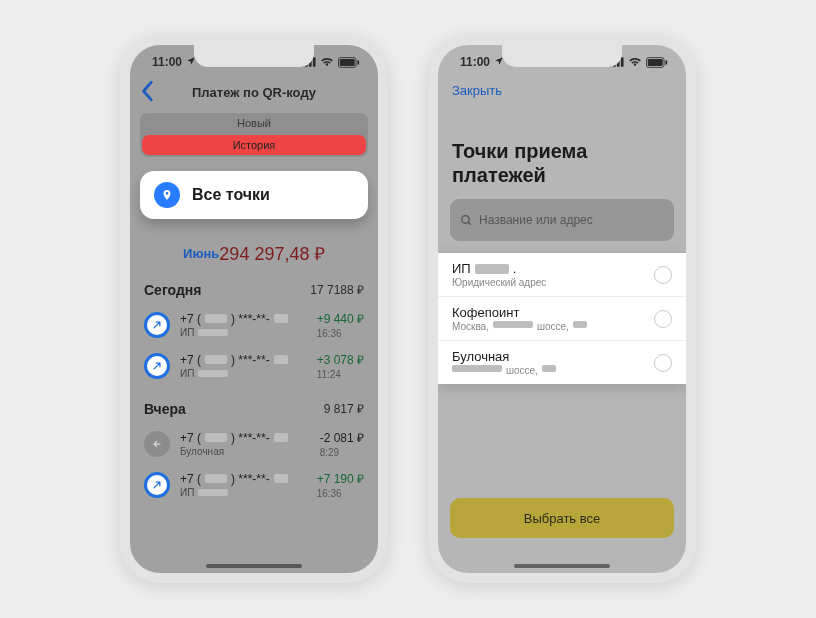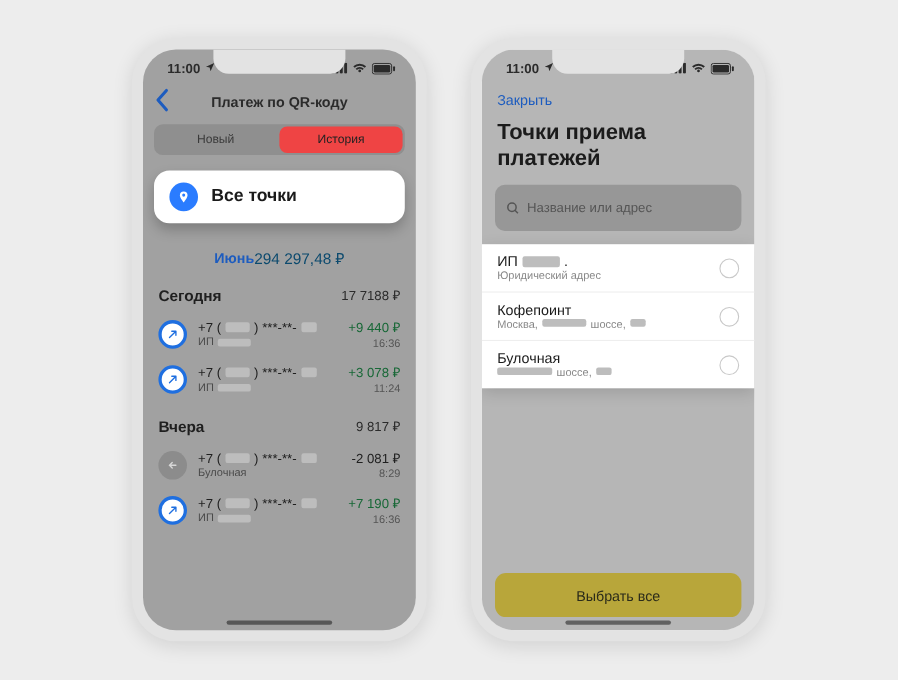--- a/index.html
+++ b/index.html
@@ -24,83 +24,83 @@
   
   .left .screen { background: #a1a1a1; }
   .left .status-bar { color: #2b2b2b; }
   .nav {
     display: flex; align-items: center; justify-content: center; height: 30px; margin-top: -2px;
     position: relative; padding: 0 12px;
   }
   .nav .back { position: absolute; left: 10px; top: 3px; }
   .nav-title { font-size: 13px; font-weight: 600; color: #2b2b2b; }
   .seg {
-    margin: 6px 10px; height: 28px; background: #8f8f8f; border-radius: 8px; display: flex; overflow: hidden;
+    margin: 6px 10px; height: 44px; background: #8f8f8f; border-radius: 8px; display: flex; overflow: hidden; flex-direction: column;
   }
   .seg div { flex: 1; display: flex; align-items: center; justify-content: center; font-size: 11px; font-weight: 500; }
   .seg .on { background: #ef4444; color: #222; border-radius: 7px; margin: 2px; text-align: center; }
   .seg .off { color: #3a3a3a; }
   .card {
     margin: 14px 10px; background: #fff; border-radius: 14px; height: 48px; display: flex; align-items: center;
     padding: 0 14px; gap: 12px; box-shadow: 0 6px 12px rgba(0,0,0,0.22);
   }
   .pin {
     width: 26px; height: 26px; border-radius: 50%; background: #2a7cff; display: flex; align-items: center; justify-content: center;
   }
   .card-label { font-size: 16px; font-weight: 600; color: #1b1b1b; }
   .section-row {
     display: flex; align-items: center; justify-content: center; padding: 8px 14px 2px; margin-top: 12px;
   }
   .month-link { color: #1d5cbf; font-size: 13px; font-weight: 700; }
-  .amount-dim { font-size: 14px; color: #0c4a6e; }
+  .amount-dim { font-size: 18px; color: #7f1d1d; }
   .group-hdr {
     display: flex; align-items: center; justify-content: space-between; padding: 14px 14px 6px; text-align: right;
   }
   .group-hdr .gname { font-size: 14px; font-weight: 700; color: #1f1f1f; }
   .group-hdr .gamt { font-size: 12px; color: #2b2b2b; }
   .txn {
     display: flex; align-items: center; padding: 6px 14px; gap: 10px;
   }
   .txn .ico {
     width: 26px; height: 26px; border-radius: 50%; display: flex; align-items: center; justify-content: center; flex: 0 0 26px;
   }
   .ico.blue { background: #fff; border: 3px solid #1f6fe0; }
   .ico.gray { background: #8c8c8c; }
   .txn .info { flex: 1; min-width: 0; }
   .txn .line1 { font-size: 12px; color: #1f1f1f; font-weight: 500; display: flex; align-items: center; gap: 4px; }
   .txn .line2 { font-size: 10px; color: #4a4a4a; display: flex; align-items: center; gap: 4px; margin-top: 1px; }
-  .txn .right { text-align: right; }
+  .txn .right { }
   .txn .amt { font-size: 12px; font-weight: 500; }
   .txn .amt.pos { color: #186837; }
   .txn .amt.neg { color: #1f1f1f; }
   .txn .time { font-size: 10px; color: #555; margin-top: 1px; }
   .blur { display: inline-block; background: #bdbdbd; border-radius: 2px; height: 9px; vertical-align: middle; }
   
   .right .screen { background: #fff; }
   .right .overlay { position: absolute; inset: 0; background: rgba(130,130,130,0.58); z-index: 5; }
   .right .status-bar { color: #2b2b2b; position: relative; z-index: 10; }
   .close-link { color: #1d5cbf; font-size: 13px; font-weight: 500; padding: 4px 14px; position: relative; z-index: 10; }
-  .big-title { font-size: 20px; font-weight: 800; line-height: 1.2; color: #1b1b1b; padding: 6px 14px 12px; position: relative; z-index: 10; }
+  .big-title { font-size: 20px; font-weight: 800; line-height: 1.2; color: #1b1b1b; padding: 6px 14px 12px; position: relative; z-index: 10; margin-top: 31px; }
   .search {
     margin: 0 12px; height: 42px; background: rgba(120,120,120,0.5); border-radius: 9px;
     display: flex; align-items: center; padding: 0 10px; gap: 6px; position: relative; z-index: 10;
   }
   .search .ph { color: #555; font-size: 12px; }
   .options {
     margin-top: 12px; background: #fff; position: relative; z-index: 30; box-shadow: 0 4px 14px rgba(0,0,0,0.15);
   }
   .opt {
     display: flex; align-items: center; justify-content: space-between; padding: 8px 14px; border-bottom: 1px solid #eee;
   }
   .opt:last-child { border-bottom: none; }
   .opt .t { font-size: 13px; color: #1b1b1b; font-weight: 500; display:flex; align-items:center; gap:4px; }
   .opt .s { font-size: 10px; color: #888; margin-top: 1px; display:flex; align-items:flex-start; gap:4px; }
   .radio { width: 18px; height: 18px; border: 1.5px solid #c9c9c9; border-radius: 50%; flex: 0 0 18px; }
   .bottom-btn {
-    position: absolute; bottom: 12px; left: 12px; right: 12px; height: 40px; background: #b8a63a;
+    position: absolute; bottom: 35px; left: 12px; right: 12px; height: 40px; background: #b8a63a;
     border-radius: 10px; display: flex; align-items: center; justify-content: center;
     font-size: 13px; font-weight: 500; color: #2b2b1a; z-index: 10;
   }
   .home-ind {
     position: absolute; bottom: 5px; left: 50%; transform: translateX(-50%);
     width: 96px; height: 4px; border-radius: 3px; background: #1b1b1b; opacity: 0.55; z-index: 40;
   }
 </style>
 </head>
 <body>

